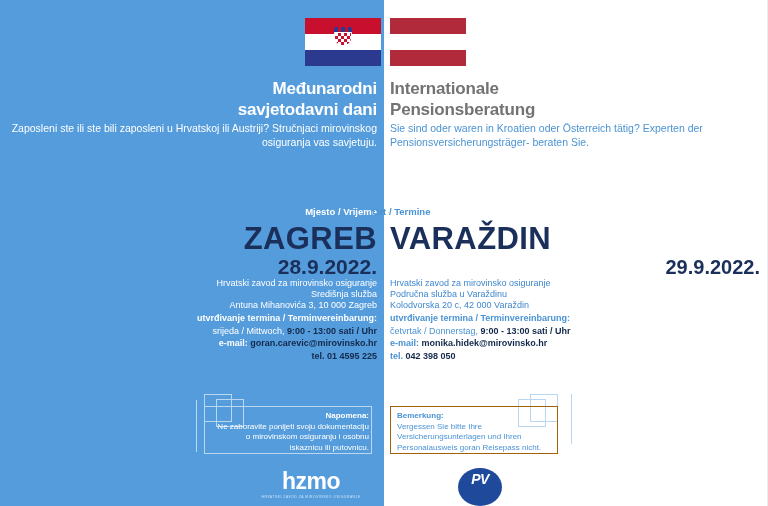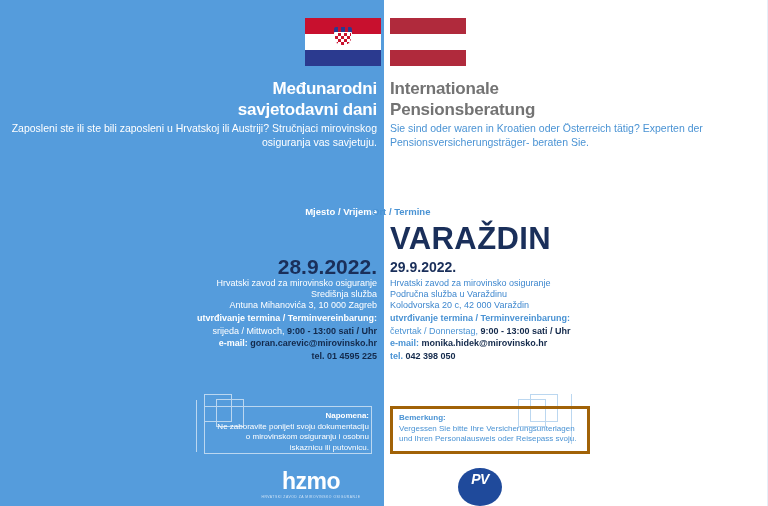--- a/index.html
+++ b/index.html
@@ -174,23 +174,23 @@
     text-align: right;
     color: #1A2F5A;
     font-size: 21px;
     font-weight: bold;
     line-height: 24px;
   }
   .date-right {
     position: absolute;
     left: 390px; top: 255px;
     width: 370px;
-    text-align: left;
+    text-align: right;
     color: #1A2F5A;
-    font-size: 14px;
+    font-size: 20px;
     font-weight: bold;
     line-height: 24px;
   }
 
   
   .addr-left {
     position: absolute;
     left: 0; top: 278px;
     width: 377px;
     text-align: right;
@@ -241,22 +241,22 @@
     box-sizing: border-box;
     text-align: right;
     padding: 4px 2px 0 6px;
     color: #FFFFFF;
     font-size: 8px;
     line-height: 10.5px;
   }
   .note-right {
     position: absolute;
     left: 390px; top: 406px;
-    width: 200px; height: 48px;
-    border: 3px solid #a16207;
+    width: 168px; height: 48px;
+    border: 1px solid #a16207;
     box-sizing: border-box;
     text-align: left;
     padding: 4px 6px 0 6px;
     color: #4A93D4;
     font-size: 8px;
     line-height: 10.5px;
   }
   .note-title { font-weight: bold; display:block; }
 
   
@@ -362,20 +362,21 @@
     <div>Internationale</div>
     <div>Pensionsberatung</div>
   </div>
 
   <div class="intro-left">Zaposleni ste ili ste bili zaposleni u Hrvatskoj ili Austriji? Stručnjaci mirovinskog osiguranja vas savjetuju.</div>
   <div class="intro-right">Sie sind oder waren in Kroatien oder Österreich tätig? Experten der Pensionsversicherungsträger- beraten Sie.</div>
 
   <div class="label-left">Mjesto / Vrijeme</div>
   <div class="label-right">Ort / Termine</div>
 
+  <div class="city-left">ZAGREB</div>
   <div class="city-right">VARAŽDIN</div>
   <div class="date-left">28.9.2022.</div>
   <div class="date-right">29.9.2022.</div>
 
   <div class="addr-left">
     <div>Hrvatski zavod za mirovinsko osiguranje</div>
     <div>Središnja služba</div>
     <div>Antuna Mihanovića 3, 10 000 Zagreb</div>
   </div>
   <div class="addr-right">
@@ -422,21 +423,21 @@
   <div class="deco dr1"></div>
   <div class="deco dr2"></div>
   <div class="dr-line"></div>
 
   <div class="note-left">
     <span class="note-title">Napomena:</span>
     <span>Ne zaboravite ponijeti svoju dokumentaciju o mirovinskom osiguranju i osobnu iskaznicu ili putovnicu.</span>
   </div>
   <div class="note-right">
     <span class="note-title">Bemerkung:</span>
-    <span>Vergessen Sie bitte Ihre Versicherungsunterlagen und Ihren Personalausweis oder Reisepass svoju.</span>
+    <span>Vergessen Sie bitte Ihre Versicherungsunterlagen und Ihren Personalausweis goran Reisepass nicht.</span>
   </div>
 
   <div class="logo-hzmo">
     <div class="wordmark">hzmo</div>
     <div class="caption">HRVATSKI ZAVOD ZA MIROVINSKO OSIGURANJE</div>
   </div>
   <div class="logo-pv">
     <div class="pv-badge">PV</div>
     <div class="caption">PENSIONSVERSICHERUNGSANSTALT</div>
   </div>

